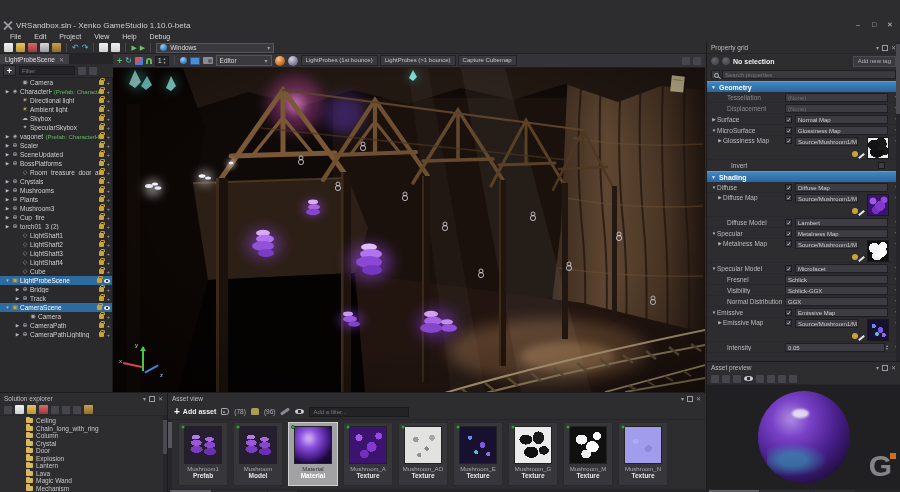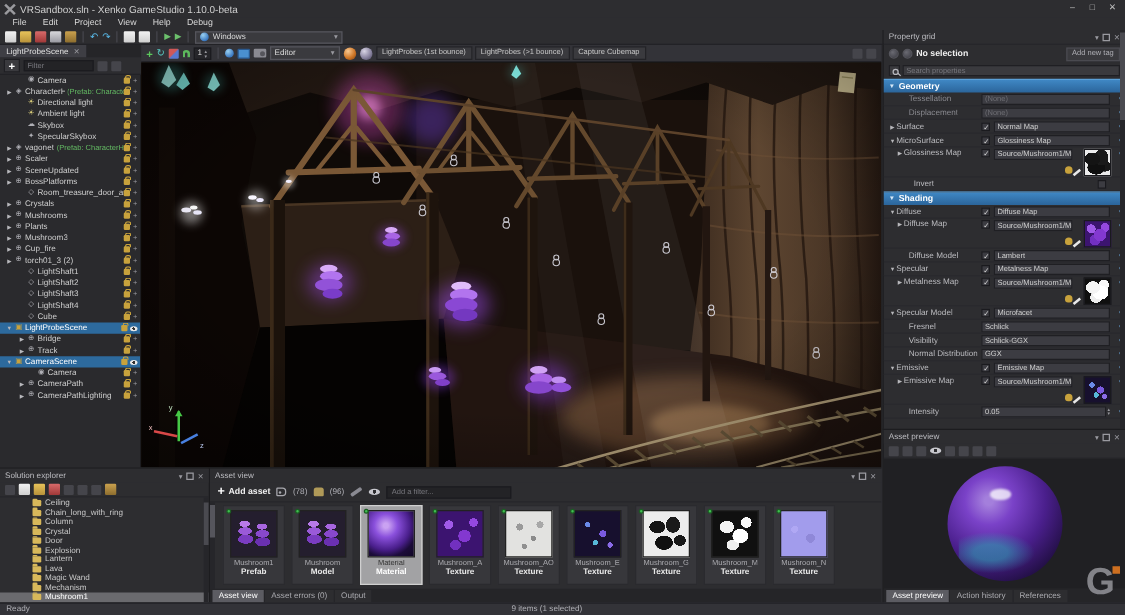--- a/index.html
+++ b/index.html
@@ -1,18 +1,18 @@
 <!DOCTYPE html>
 <html><head>
 <meta charset="utf-8">
 <style>
   html,body{margin:0;padding:0;background:#1a1a1c;}
   *{box-sizing:border-box;font-family:"Liberation Sans",sans-serif;}
   #app{position:relative;width:900px;height:492px;background:#2d2d30;overflow:hidden;color:#c8c8c8;}
-  .abs{position:absolute;}
+  .abs{position:absolute;margin-top:18px;}
   
   .titlebar{left:0;top:0;width:900px;height:14px;background:#2d2d30;display:flex;align-items:center;font-size:8px;color:#cfcfcf;}
   .app-logo{width:9px;height:9px;margin:0 4px 0 3px;position:relative;}
   .app-logo::before,.app-logo::after{content:"";position:absolute;left:4px;top:-1px;width:2px;height:11px;background:#9a9a9e;}
   .app-logo::before{transform:rotate(45deg);} .app-logo::after{transform:rotate(-45deg);}
   .win-btns{margin-left:auto;display:flex;gap:2px;margin-right:3px;}
   .win-btn{width:14px;height:10px;text-align:center;line-height:10px;font-size:7px;color:#c0c0c0;}
   .menubar{left:0;top:14px;width:900px;height:10px;background:#2d2d30;display:flex;align-items:center;padding-left:4px;gap:1px;}
   .menu-item{font-size:7px;color:#d8d8d8;padding:0 6px;line-height:10px;}
   .main-toolbar{left:0;top:24px;width:900px;height:12px;background:#2d2d30;border-bottom:1px solid #222226;display:flex;align-items:center;padding-left:4px;gap:3px;}

